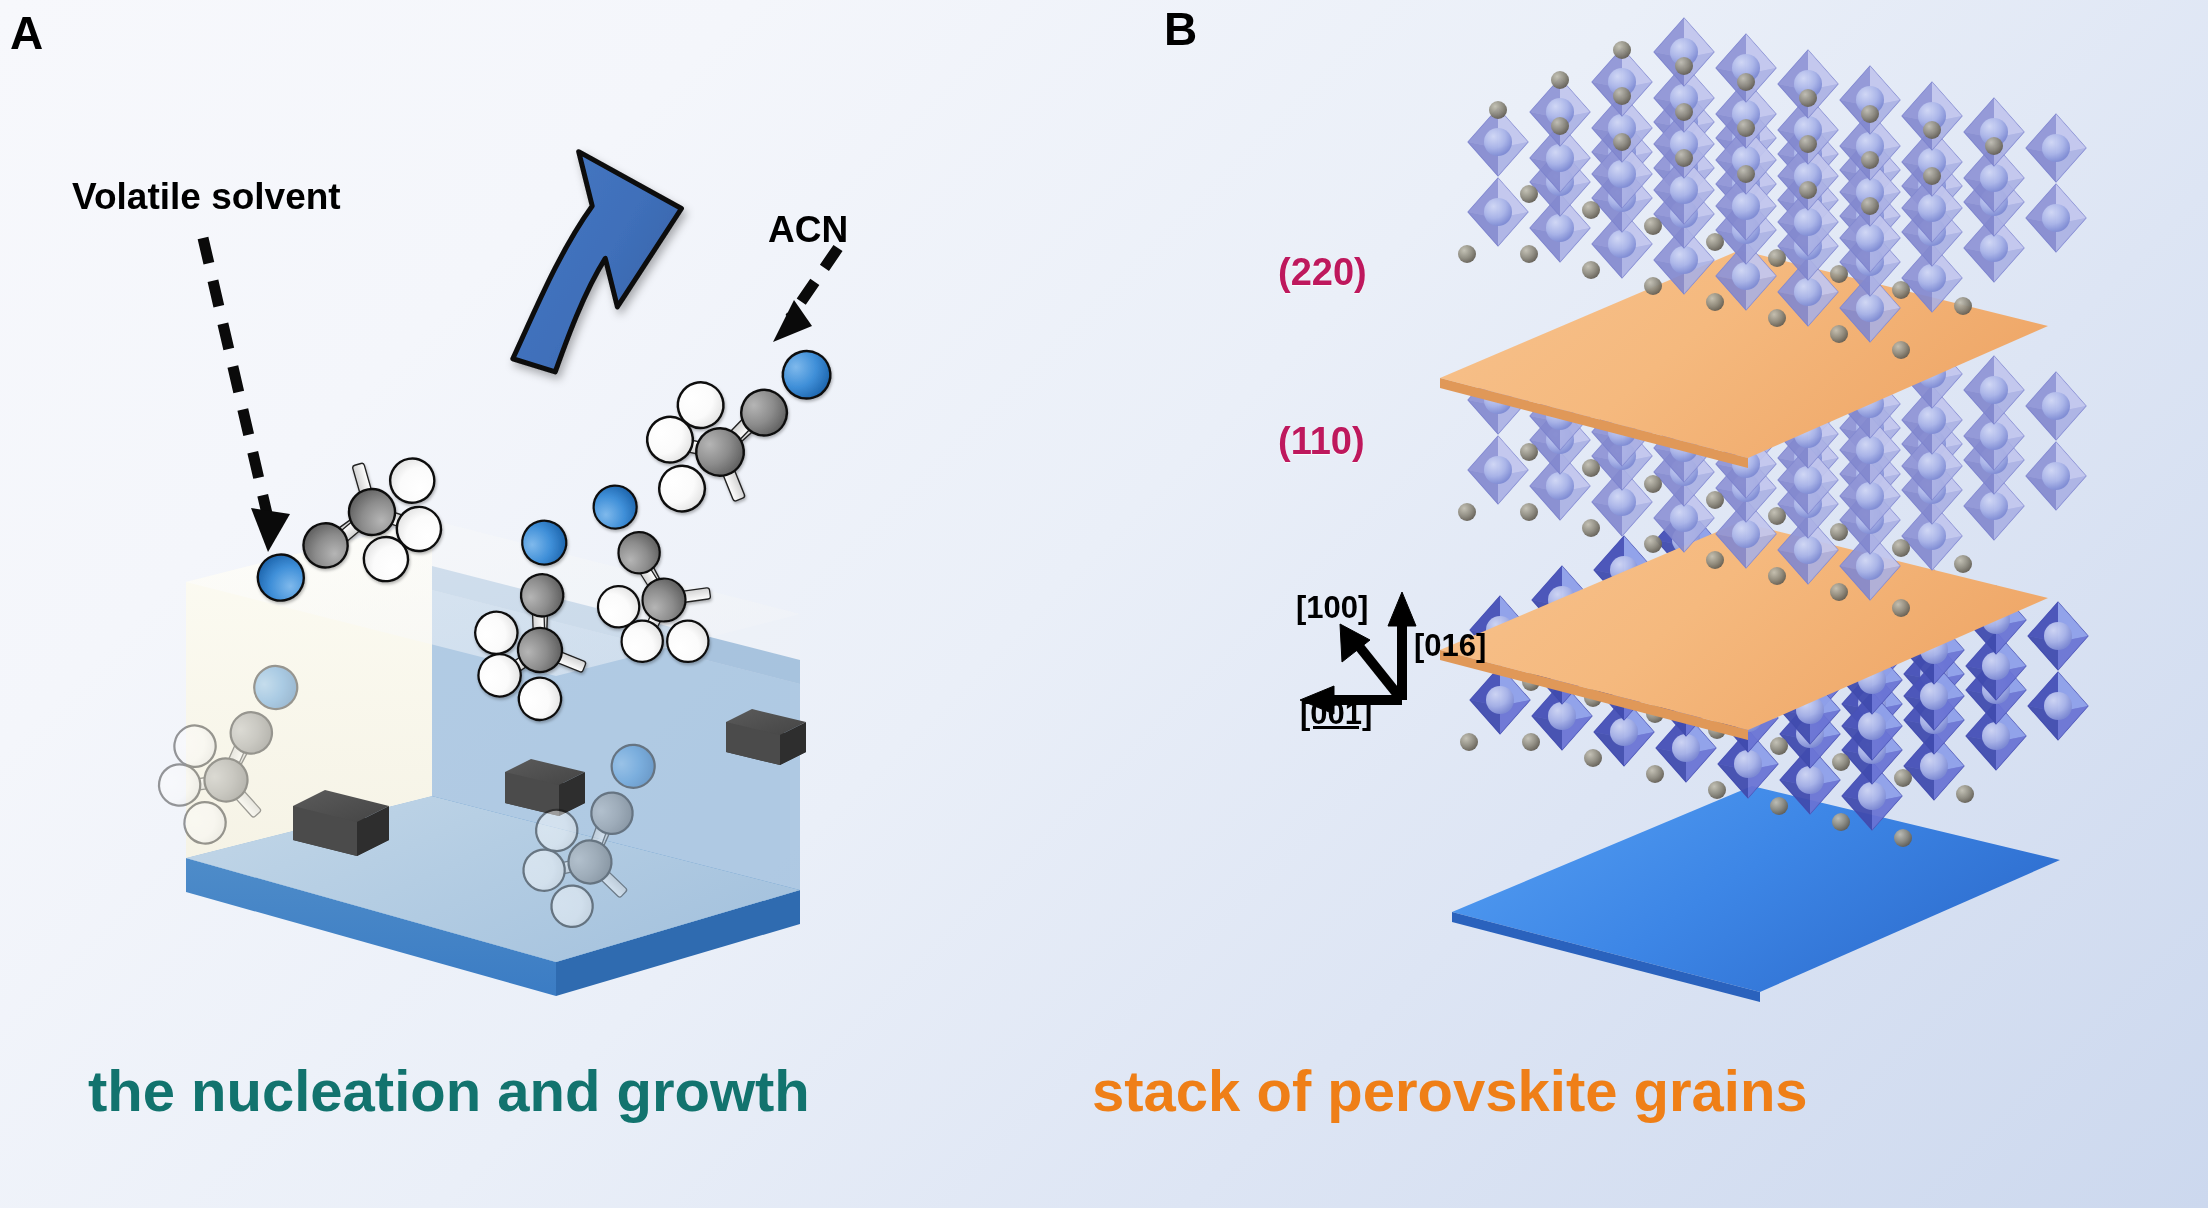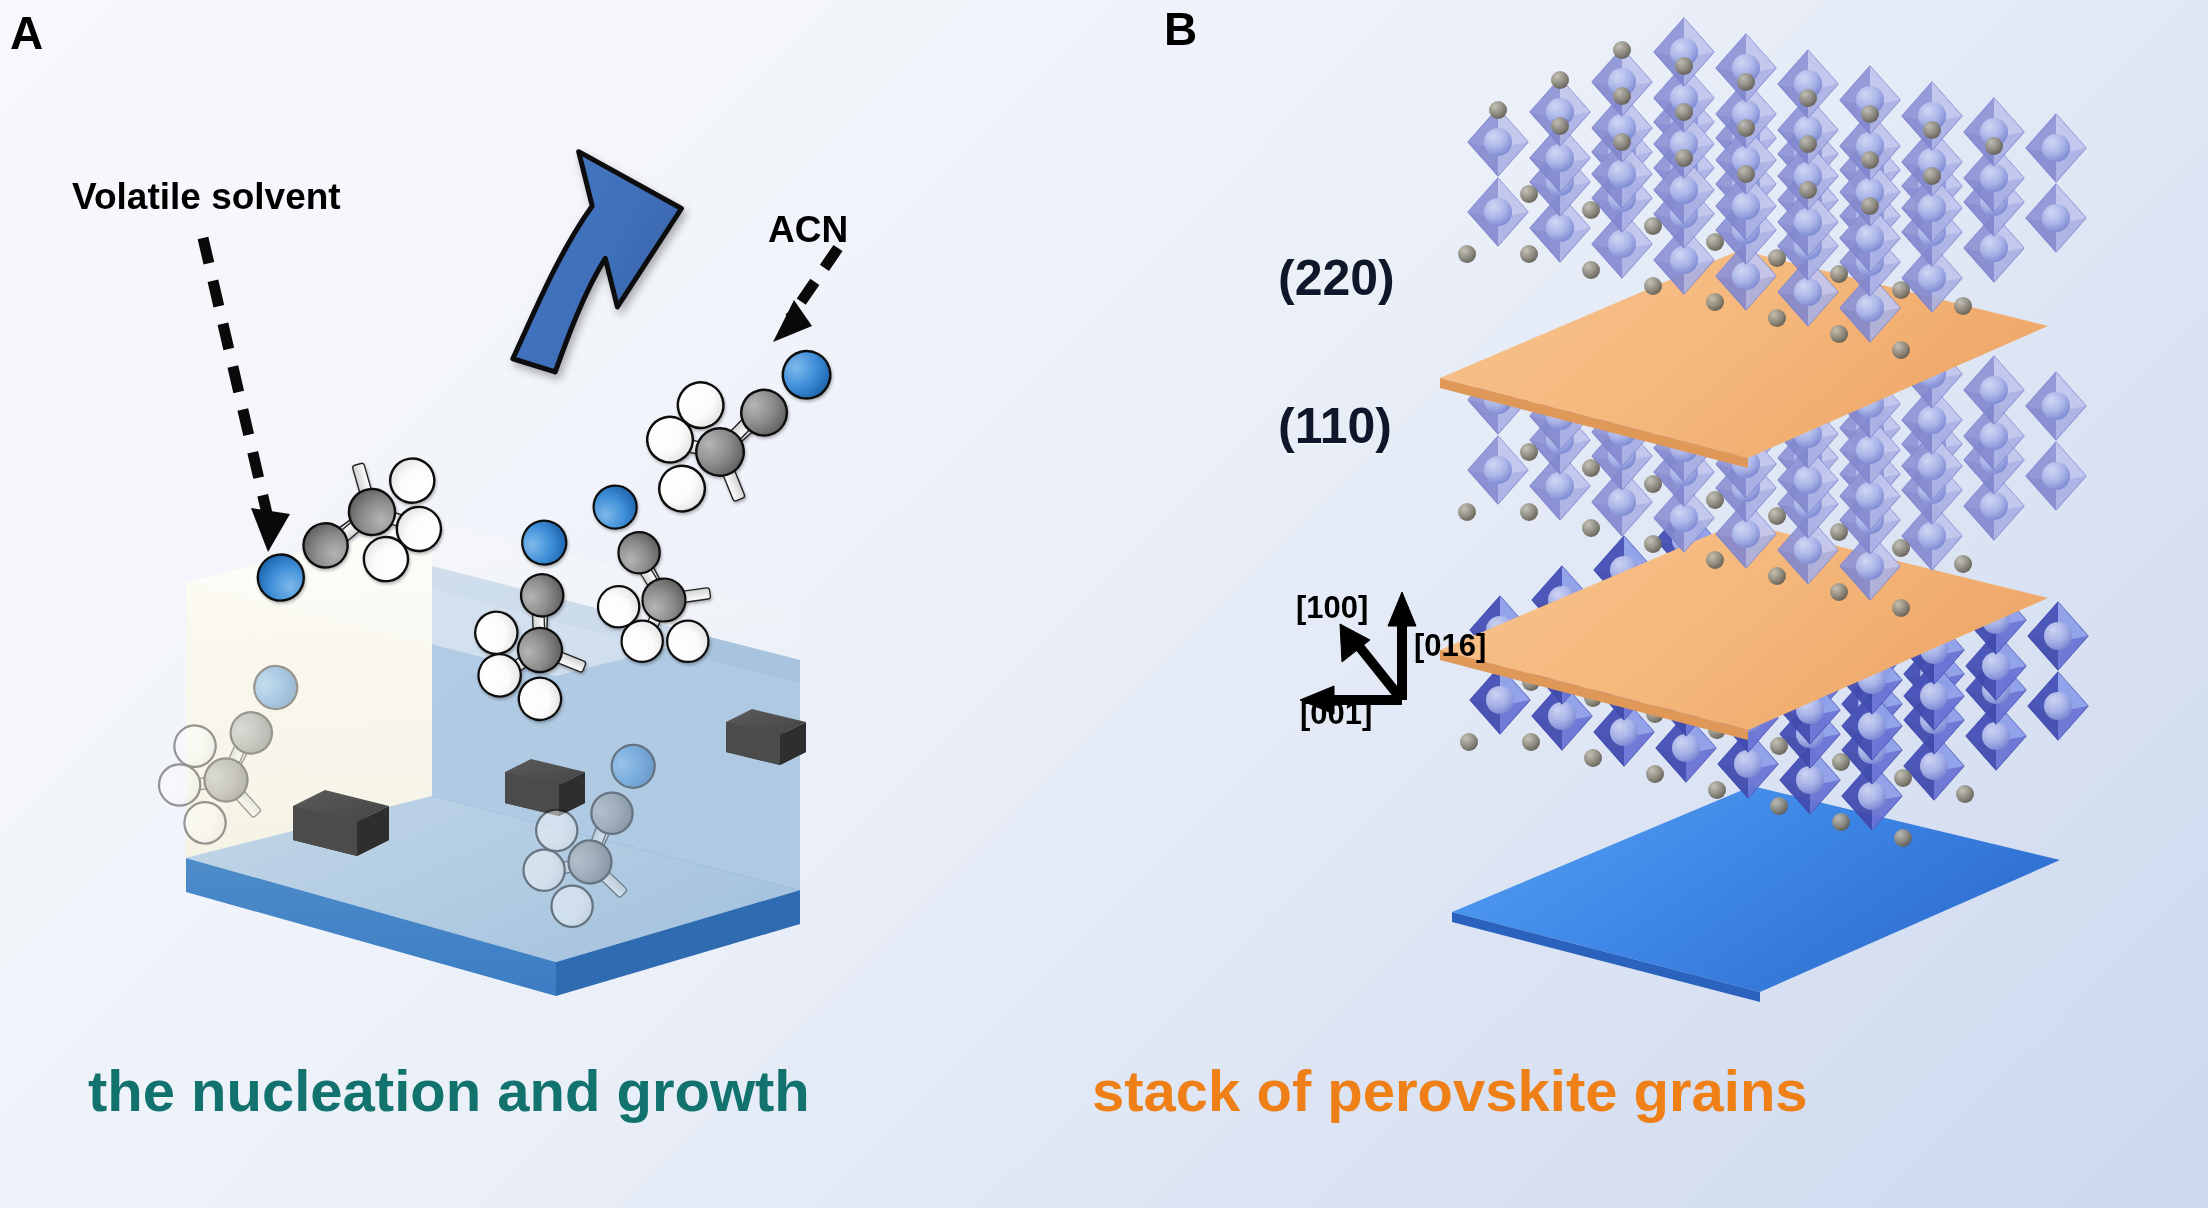--- a/index.html
+++ b/index.html
@@ -19,31 +19,31 @@
   }
   #letter-a{left:10px;top:10px;}
   #letter-b{left:1164px;top:6px;}
 
   
   .lbl{position:absolute;font-weight:bold;color:#000;white-space:nowrap;line-height:1;}
   #label-volatile{left:72px;top:178px;font-size:37px;}
   #label-acn{left:768px;top:191px;font-size:37px;margin-top:20px;}
 
   .miller{
-    position:absolute;font-weight:bold;font-size:50px;color:#0f172a;
+    position:absolute;font-weight:bold;font-size:38px;color:#be185d;
     white-space:nowrap;line-height:1;
     text-shadow:0 1px 1px rgba(255,255,255,.85);
   }
   #miller-220{left:1278px;top:253px;}
-  #miller-110{left:1278px;top:401px;}
+  #miller-110{left:1278px;top:422px;}
 
   .axis-lbl{position:absolute;font-weight:bold;font-size:31px;color:#000;white-space:nowrap;line-height:1;margin-top:8px;}
   #axis-100{left:1296px;top:584px;}
   #axis-010{left:1414px;top:622px;}
-  #axis-001{left:1300px;top:690px;}
+  #axis-001{left:1300px;top:690px;text-decoration:underline;}
 
   .caption{position:absolute;font-weight:bold;white-space:nowrap;line-height:1;}
   #caption-a{left:88px;top:1062px;font-size:58px;color:#12736e;}
   #caption-b{left:1092px;top:1062px;font-size:58px;color:#ef7f17;}
 
   
   .svg-layer{position:absolute;left:0;top:0;width:2208px;height:1208px;pointer-events:none;}
 </style>
 </head>
 <body>

